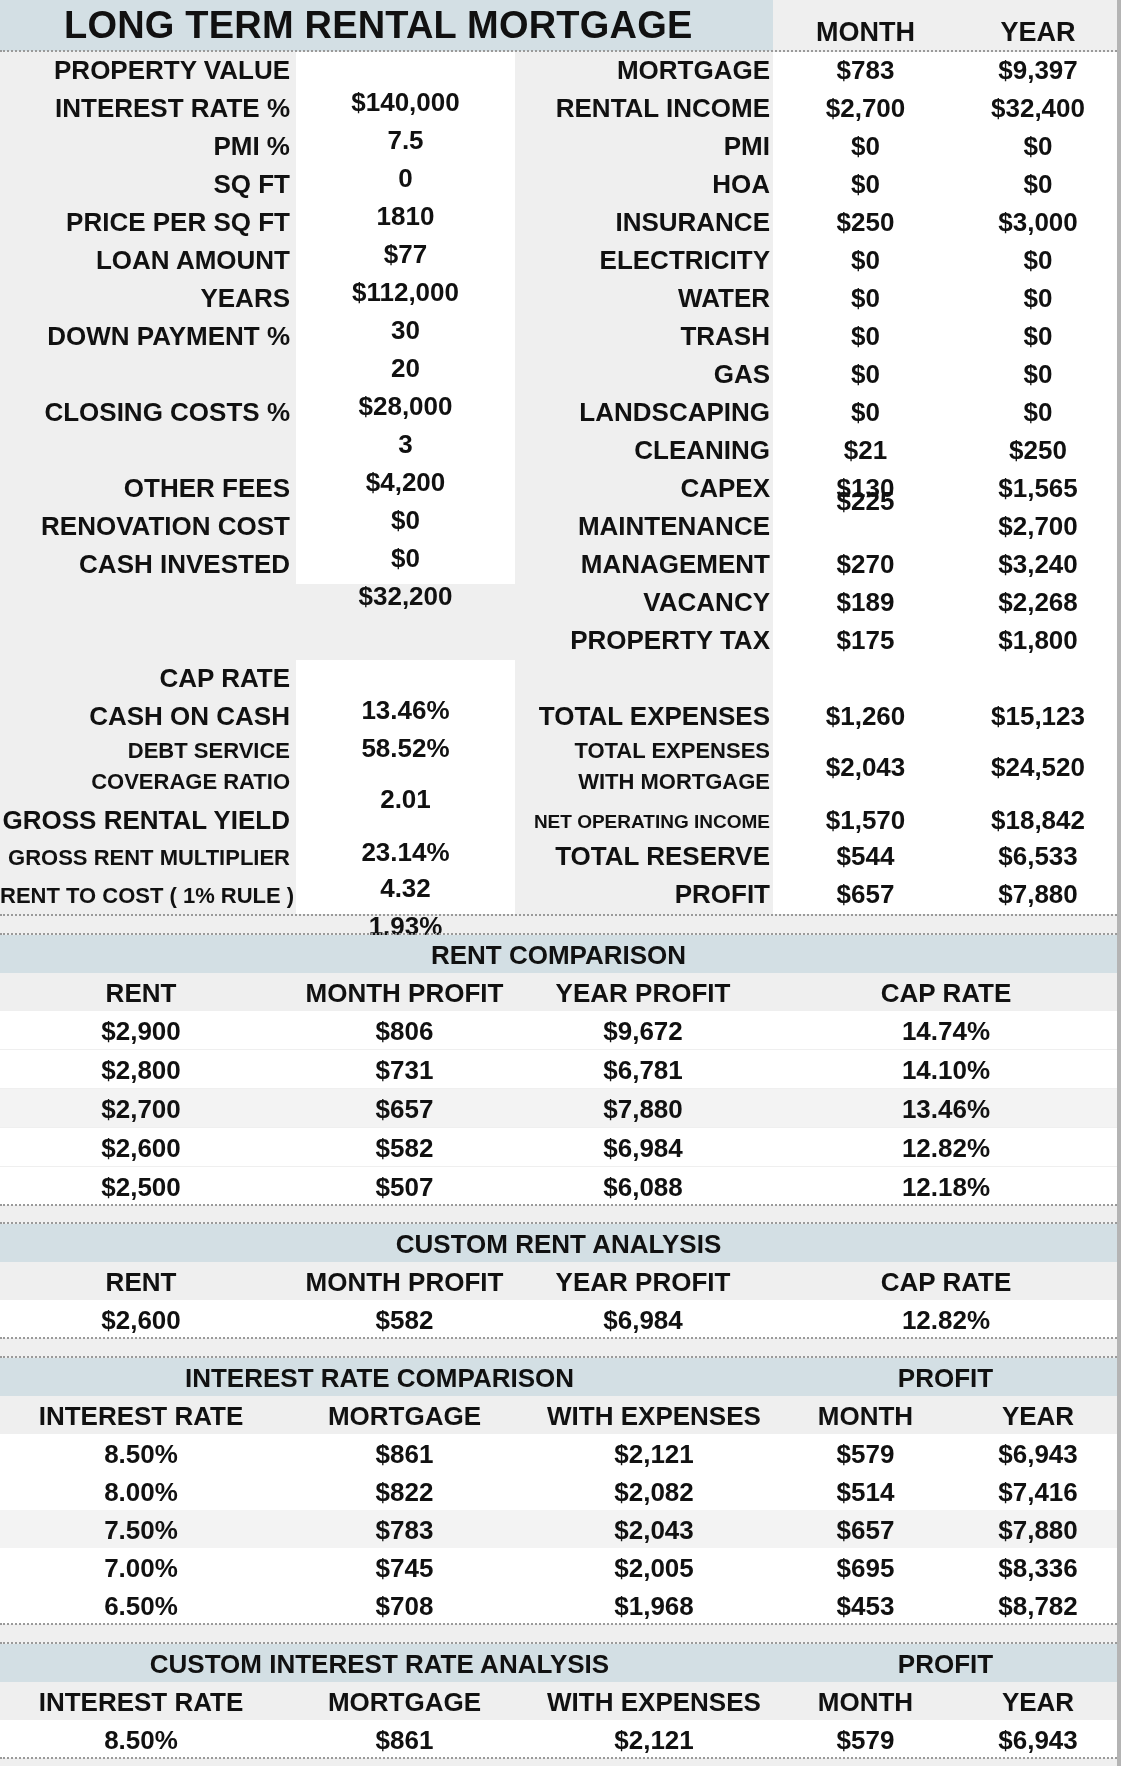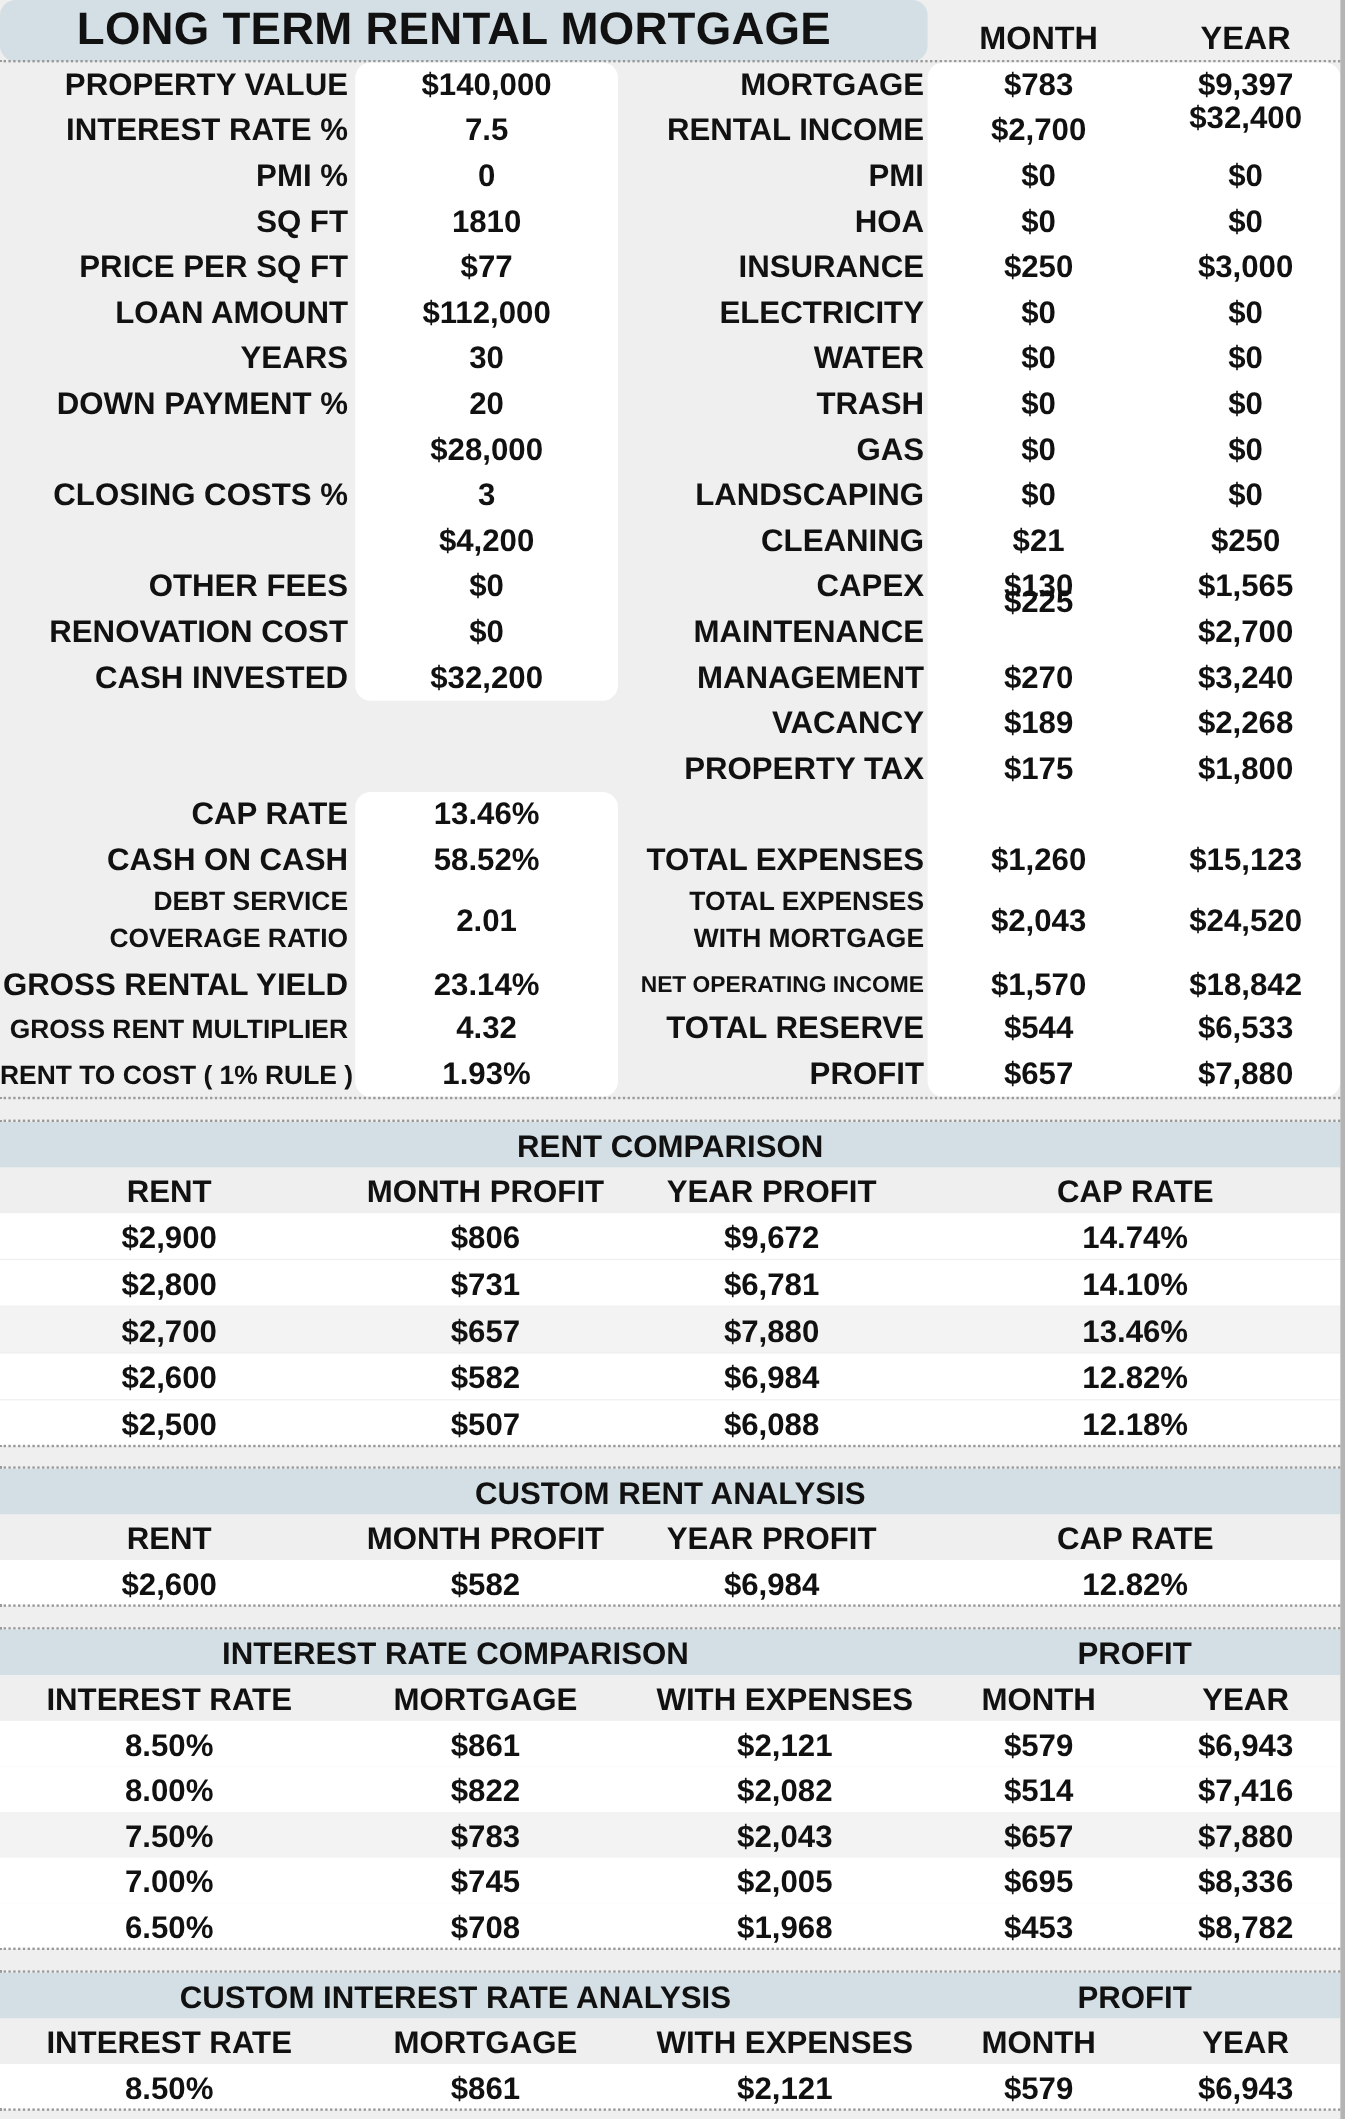--- a/index.html
+++ b/index.html
@@ -3,36 +3,36 @@
 <meta charset="utf-8">
 <style>
   html, body { margin:0; padding:0; }
   body {
     width:1121px; height:1766px; overflow:hidden; position:relative;
     background:#efefef;
     font-family:"Liberation Sans", sans-serif; font-weight:bold; color:#111;
   }
   .sheet { position:absolute; left:0; top:0; width:1117px; height:1766px; background:#efefef; }
   .scrollbar { position:absolute; right:0; top:0; width:4px; height:1766px; background:#b4b4b4; }
-  .abs { position:absolute;border-radius:13px; }
+  .abs { position:absolute; }
   .dotline { position:absolute; left:0; width:1117px; height:0; border-top:2px dotted #9a9a9a; }
 
   
   .title-band { left:0; top:0; width:773px; height:51px; background:#d3dfe4; }
   .title { left:0; top:0; width:773px; height:51px; font-size:38px; line-height:51px; text-indent:64px; letter-spacing:0.2px; }
   .hdr-month, .hdr-year { top:12px; height:36px; font-size:27px; line-height:40px; text-align:center; }
   .hdr-month { left:773px; width:185px; }
   .hdr-year { left:958px; width:160px; }
 
   
   .white { background:#fff; }
 
   .row { position:absolute; height:38px; line-height:38px; font-size:26px; white-space:nowrap; }
   .lbl-left { left:0; width:290px; text-align:right; }
-  .val-left { left:296px; width:219px; text-align:center; }
+  .val-left { left:296px; width:219px; text-align:center;margin-top:32px; }
   .lbl-right { left:515px; width:255px; text-align:right; }
   .val-month { left:773px; width:185px; text-align:center; }
   .val-year { left:958px; width:160px; text-align:center; }
   .small { font-size:19px; }
   .xsmall { font-size:22px; }
 
   
   .sec-title { position:absolute; left:0; width:1117px; height:38px; background:#d3dfe4; font-size:26px; line-height:40px; }
   .sec-head { position:absolute; left:0; width:1117px; height:38px; background:#efefef; font-size:26px; line-height:40px; }
   .sec-row { position:absolute; left:0; width:1117px; height:38px; background:#fff; font-size:26px; line-height:40px; }
@@ -114,21 +114,21 @@
     <div class="row val-left" style="top:875px">1.93%</div>
   </div>
 
   <div>
     <div class="row lbl-right" style="top:51px">MORTGAGE</div>
     <div class="row val-month" style="top:51px">$783</div>
     <div class="row val-year" style="top:51px">$9,397</div>
 
     <div class="row lbl-right" style="top:89px">RENTAL INCOME</div>
     <div class="row val-month" style="top:89px">$2,700</div>
-    <div class="row val-year" style="top:79px">$32,400</div>
+    <div class="row val-year" style="top:89px">$32,400</div>
 
     <div class="row lbl-right" style="top:127px">PMI</div>
     <div class="row val-month" style="top:127px">$0</div>
     <div class="row val-year" style="top:127px">$0</div>
 
     <div class="row lbl-right" style="top:165px">HOA</div>
     <div class="row val-month" style="top:165px">$0</div>
     <div class="row val-year" style="top:165px">$0</div>
 
     <div class="row lbl-right" style="top:203px">INSURANCE</div>

